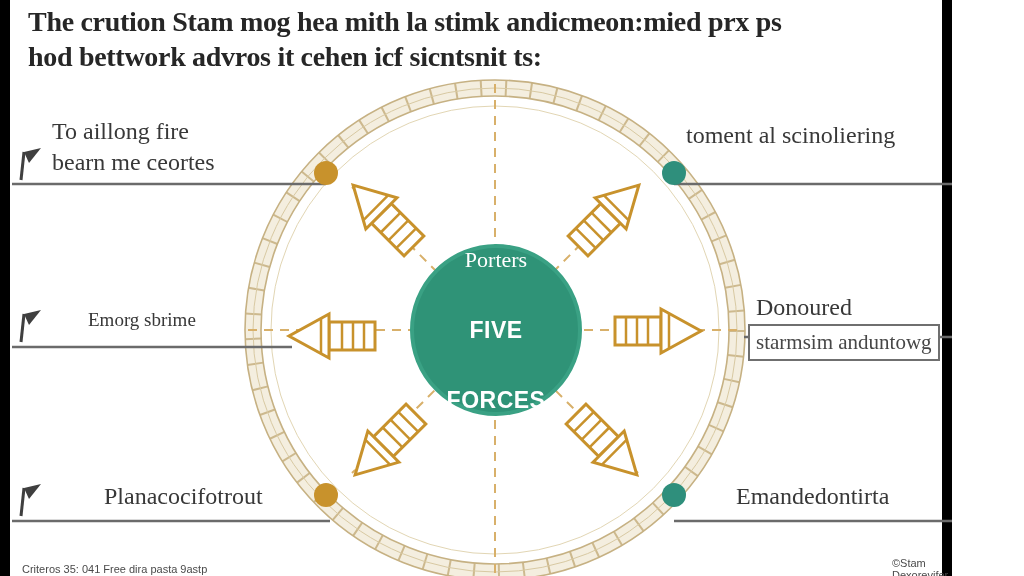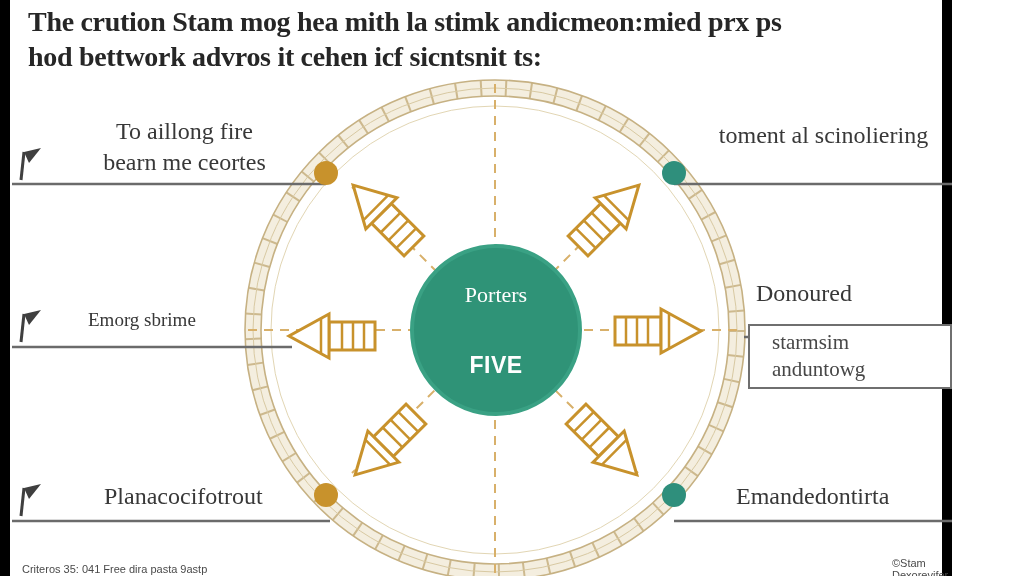--- a/index.html
+++ b/index.html
@@ -12,27 +12,27 @@
          font-size:28px;font-weight:700;letter-spacing:-0.3px;line-height:1.25;}
   .diagram-svg{position:absolute;left:0;top:0;}
   .center-circle{position:absolute;left:410px;top:244px;width:172px;height:172px;
                  border-radius:50%;background:#2f9377;border:4px solid #3aa184;
                  box-sizing:border-box;display:flex;flex-direction:column;align-items:center;
                  justify-content:center;color:#ffffff;text-align:center;}
   .center-line1{font-size:22px;font-family:Liberation Serif, serif;}
   .center-line2,.center-line3{font-size:23px;font-weight:700;
                  font-family:"Liberation Sans", sans-serif;letter-spacing:0.5px;line-height:1.15;margin-top:44px;}
   .label{position:absolute;color:#383838;font-size:24px;line-height:1.3;}
-  .label.centered{text-align:center;}
+  .label.centered{}
   .lab-tl{left:52px;top:116px;width:265px;}
   .lab-tr{left:686px;top:120px;width:275px;}
   .lab-ml{left:88px;top:308px;font-size:19px;}
-  .lab-mr-1{left:756px;top:278px;text-align:center;}
+  .lab-mr-1{left:756px;top:292px;text-align:center;}
   .lab-mr-2{left:748px;top:324px;font-size:21px;color:#474747;border:2px solid #6f6f6f;
-            background:#ffffff;padding:3px 22px;}
+            background:#ffffff;padding:3px 6px;}
   .lab-bl{left:98px;top:481px;margin-left:6px;}
   .lab-br{left:736px;top:481px;}
   .footer-text{position:absolute;font-size:11px;color:#4a4a4a;
                font-family:"Liberation Sans", sans-serif;}
   .foot-left{left:22px;top:557px;margin-top:6px;}
   .foot-right{left:892px;top:557px;}
 </style>
 </head>
 <body>
 
@@ -103,20 +103,21 @@
     <use href="#flag-mark" transform="translate(994,148) scale(-1,1)"></use>
     <use href="#flag-mark" transform="translate(18,310)"></use>
     <use href="#flag-mark" transform="translate(998,304) scale(-1,1)"></use>
     <use href="#flag-mark" transform="translate(18,484)"></use>
     <use href="#flag-mark" transform="translate(994,484) scale(-1,1)"></use>
   </svg>
 
   <div class="center-circle">
     <div class="center-line1">Porters</div>
     <div class="center-line2">FIVE</div>
+    <div class="center-line3">FORCES</div>
   </div>
 
   <div class="label centered lab-tl">
     <div>To aillong fire</div>
     <div>bearn me ceortes</div>
   </div>
 
   <div class="label centered lab-tr">
     <div>toment al scinoliering</div>
   </div>

